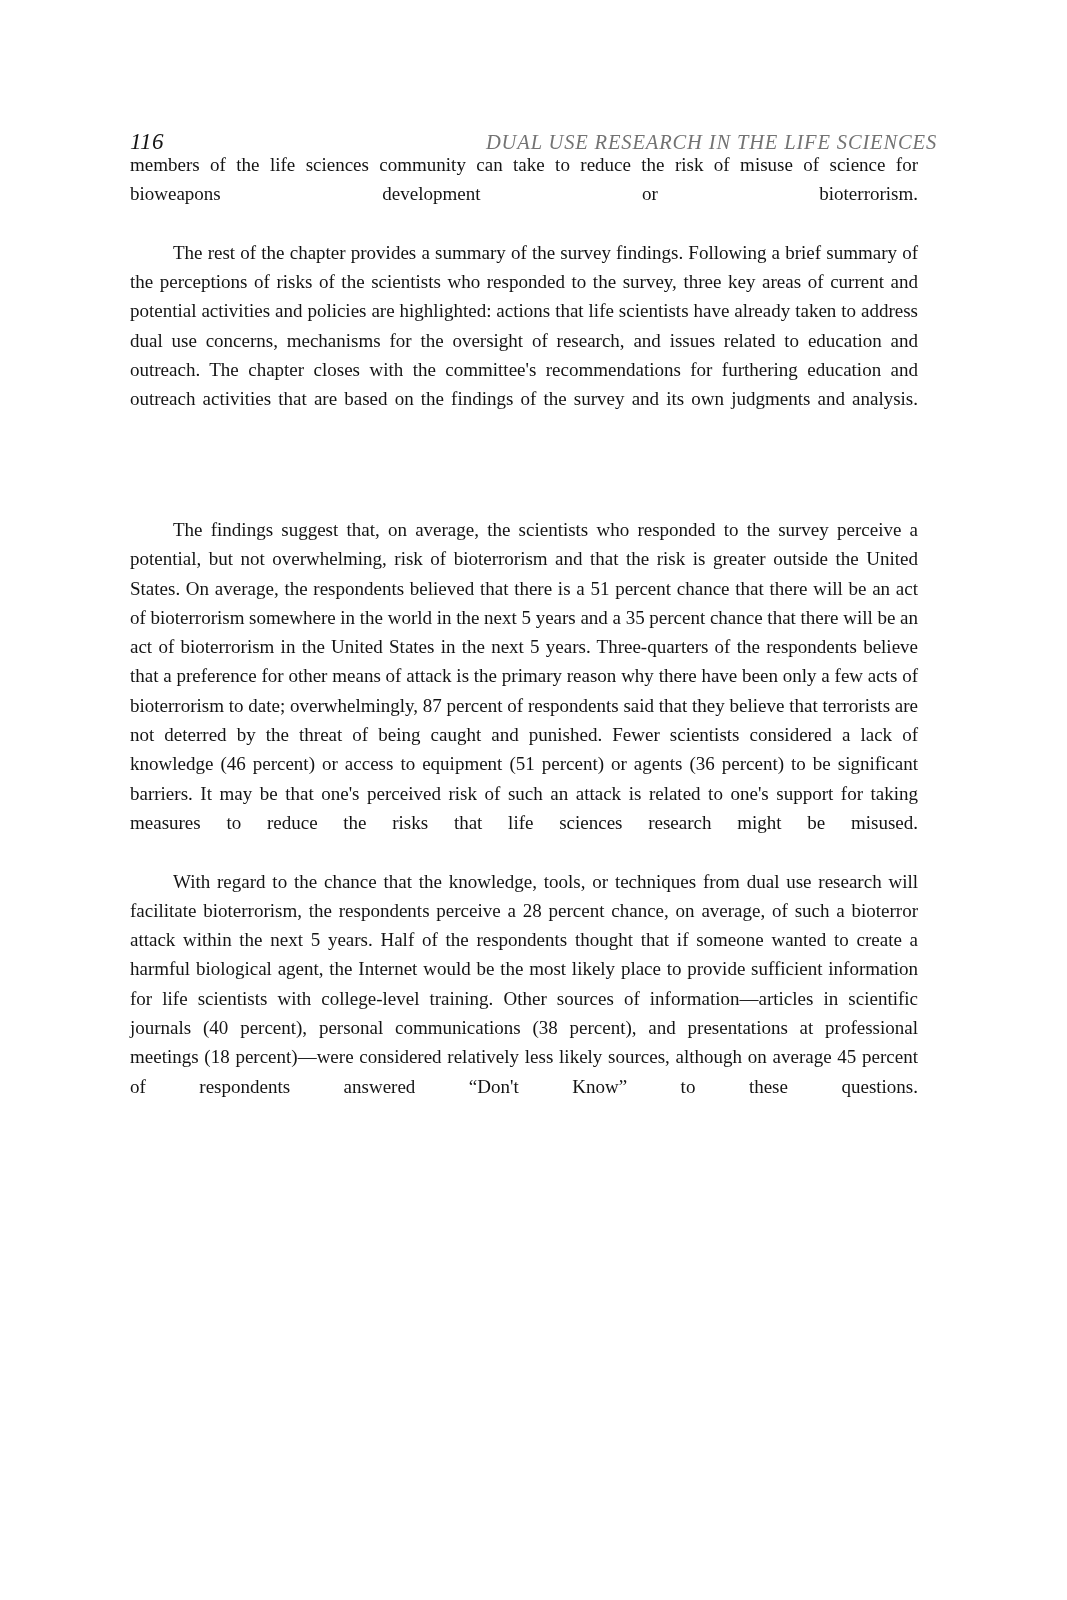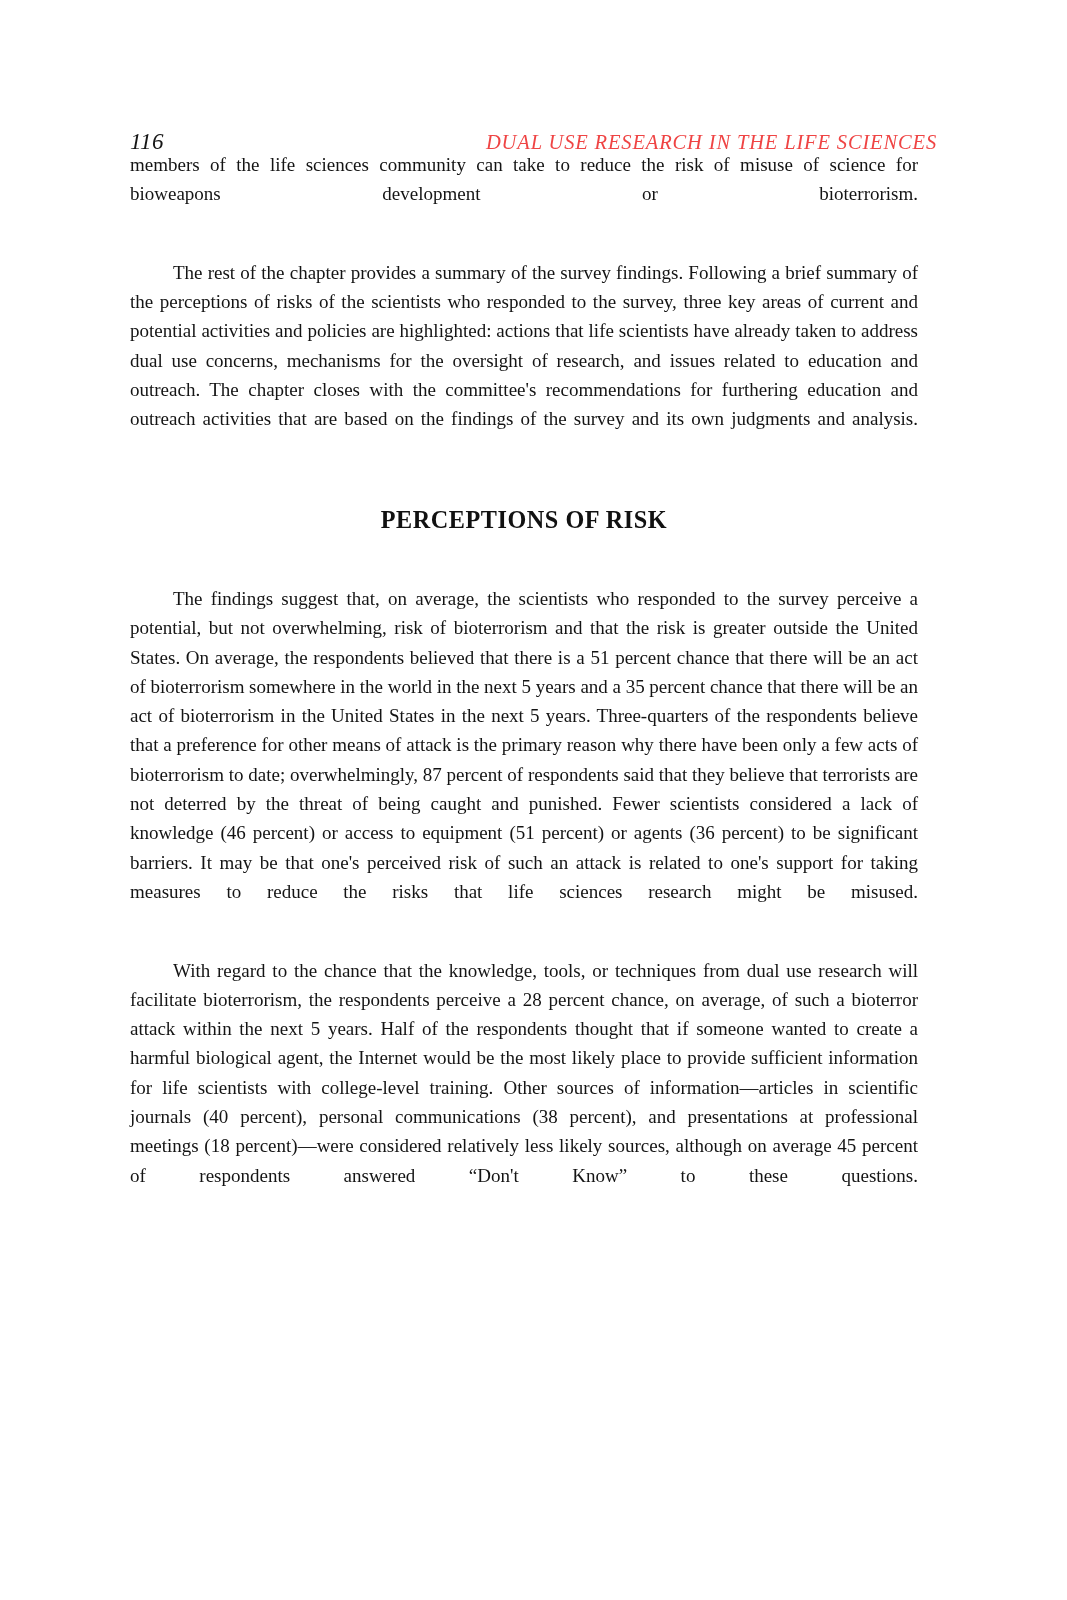--- a/index.html
+++ b/index.html
@@ -36,21 +36,21 @@
     font-style: italic;
     font-size: 23px;
     letter-spacing: 0.3px;
     color: #161616;
     white-space: nowrap;
   }
   .head-title {
     font-style: italic;
     font-size: 20.5px;
     letter-spacing: 0.85px;
-    color: #ef4444;
+    color: #737373;
     white-space: nowrap;
     text-transform: uppercase;
     margin-right: -20px;
   }
 
   
   .textblock {
     position: absolute;
     left: 130px;
     top: 150px;
@@ -63,21 +63,20 @@
     text-align: justify;
     text-justify: inter-word;
     text-indent: 0;
     hyphens: none;
     -webkit-hyphens: none;
     word-spacing: -0.1px;
     color: #141414;
   }
   p.body.indent {
     text-indent: 43px;
-    margin-top: 20px;
   }
 
   
   p.body::after {
     content: "";
     display: inline-block;
     width: 100%;
   }
 
   
@@ -104,21 +103,20 @@
   </div>
 
   <div class="textblock">
 
     <p class="body">members of the life sciences community can take to reduce the risk of misuse of science for bioweapons development or bioterrorism.</p>
 
     <p class="body indent">The rest of the chapter provides a summary of the survey findings. Following a brief summary of the perceptions of risks of the scientists who responded to the survey, three key areas of current and potential activities and policies are highlighted: actions that life scientists have already taken to address dual use concerns, mechanisms for the oversight of research, and issues related to education and outreach. The chapter closes with the committee's recommendations for furthering education and outreach activities that are based on the findings of the survey and its own judgments and analysis.</p>
 
     <div class="spacer-before-heading"></div>
 
-    <h2 class="section-heading">PERCEPTIONS OF RISK</h2>
 
     <div class="spacer-after-heading"></div>
 
     <p class="body indent">The findings suggest that, on average, the scientists who responded to the survey perceive a potential, but not overwhelming, risk of bioterrorism and that the risk is greater outside the United States. On average, the respondents believed that there is a 51 percent chance that there will be an act of bioterrorism somewhere in the world in the next 5 years and a 35 percent chance that there will be an act of bioterrorism in the United States in the next 5 years. Three-quarters of the respondents believe that a preference for other means of attack is the primary reason why there have been only a few acts of bioterrorism to date; overwhelmingly, 87 percent of respondents said that they believe that terrorists are not deterred by the threat of being caught and punished. Fewer scientists considered a lack of knowledge (46 percent) or access to equipment (51 percent) or agents (36 percent) to be significant barriers. It may be that one's perceived risk of such an attack is related to one's support for taking measures to reduce the risks that life sciences research might be misused.</p>
 
     <p class="body indent">With regard to the chance that the knowledge, tools, or techniques from dual use research will facilitate bioterrorism, the respondents perceive a 28 percent chance, on average, of such a bioterror attack within the next 5 years. Half of the respondents thought that if someone wanted to create a harmful biological agent, the Internet would be the most likely place to provide sufficient information for life scientists with college-level training. Other sources of information—articles in scientific journals (40 percent), personal communications (38 percent), and presentations at professional meetings (18 percent)—were considered relatively less likely sources, although on average 45 percent of respondents answered “Don't Know” to these questions.</p>
 
   </div>
 
 </div>

